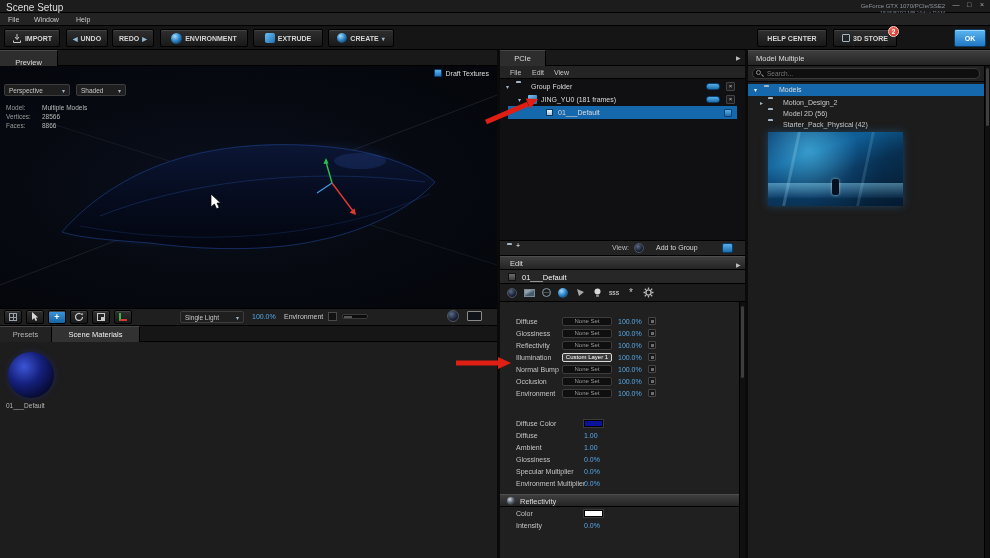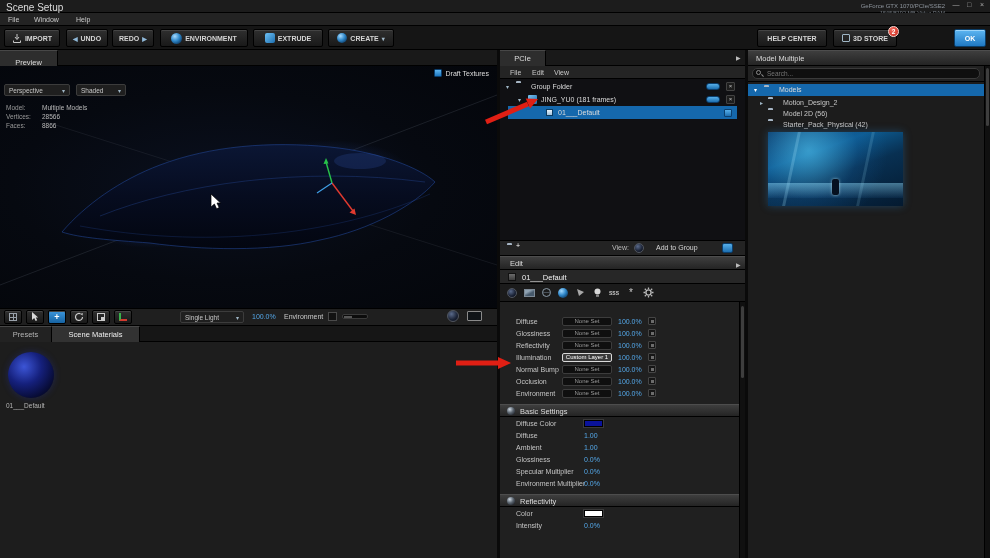--- a/index.html
+++ b/index.html
@@ -354,24 +354,20 @@
     <span class="pct" style="left:618px;top:378px">100.0%</span>
     <span class="tex-ico" style="left:648px;top:377px"></span>
 
     <span class="row-label" style="left:516px;top:390px">Environment</span>
     <div class="slot-btn" style="left:562px;top:389px">None Set</div>
     <span class="pct" style="left:618px;top:390px">100.0%</span>
     <span class="tex-ico" style="left:648px;top:389px"></span>
   </div>
 
   
-  <div class="abs panel-hdr" style="left:500px;top:404px;width:239px;height:13px">
-    <span class="hdr-ball" style="left:7px;top:2px"></span>
-    <span class="abs" style="left:20px;top:0">Basic Settings</span>
-  </div>
   <span class="row-label" style="left:516px;top:420px">Diffuse Color</span>
   <span class="swatch" style="left: 584px; top: 420px; background: rgb(10, 18, 154);"></span>
   <span class="row-label" style="left:516px;top:432px">Diffuse</span>
   <span class="bval" style="left:584px;top:432px">1.00</span>
   <span class="row-label" style="left:516px;top:444px">Ambient</span>
   <span class="bval" style="left:584px;top:444px">1.00</span>
   <span class="row-label" style="left:516px;top:456px">Glossiness</span>
   <span class="bval" style="left:584px;top:456px">0.0%</span>
   <span class="row-label" style="left:516px;top:468px">Specular Multiplier</span>
   <span class="bval" style="left:584px;top:468px">0.0%</span>

